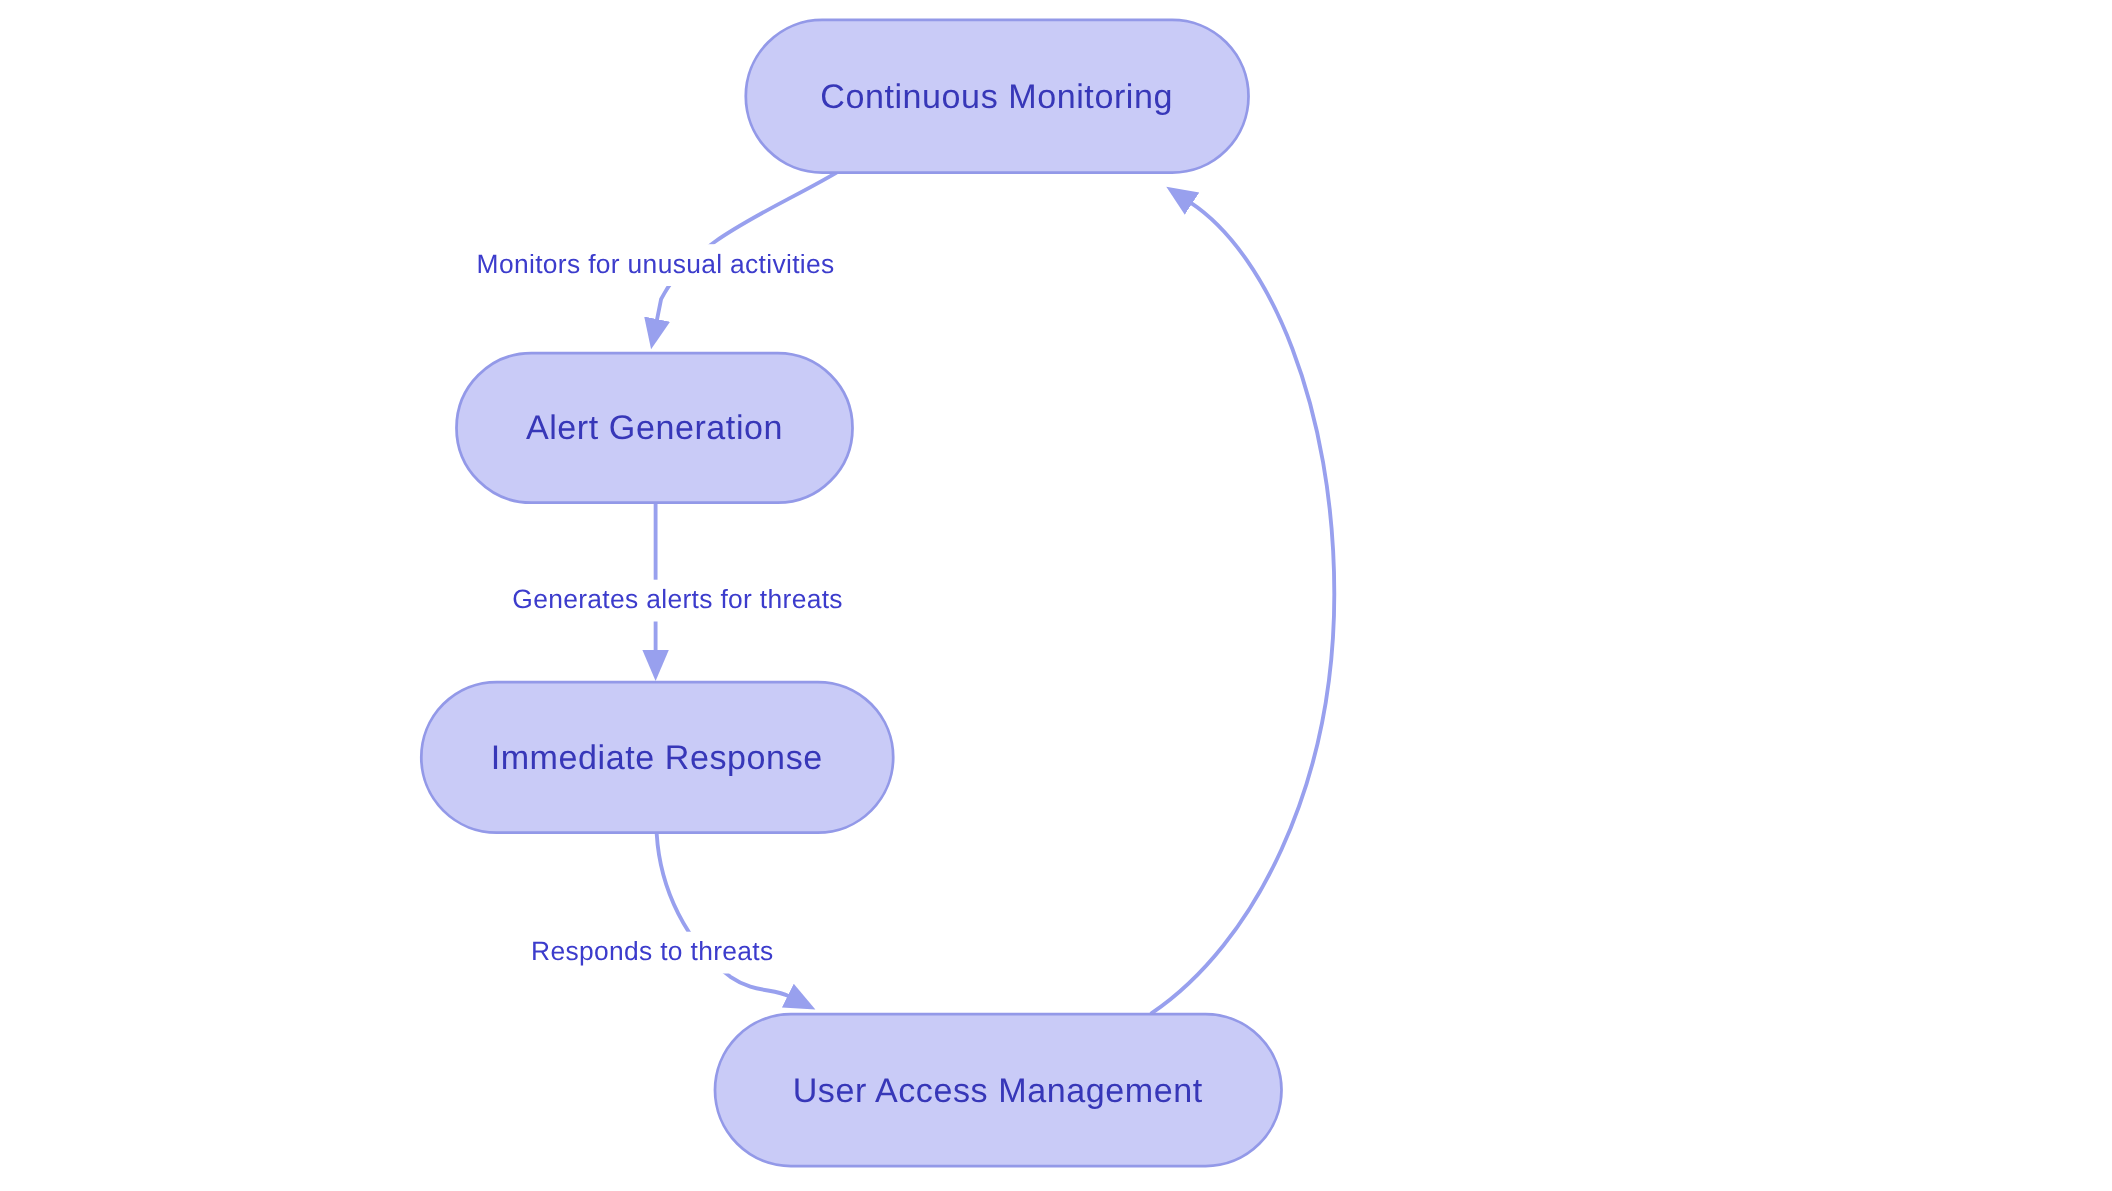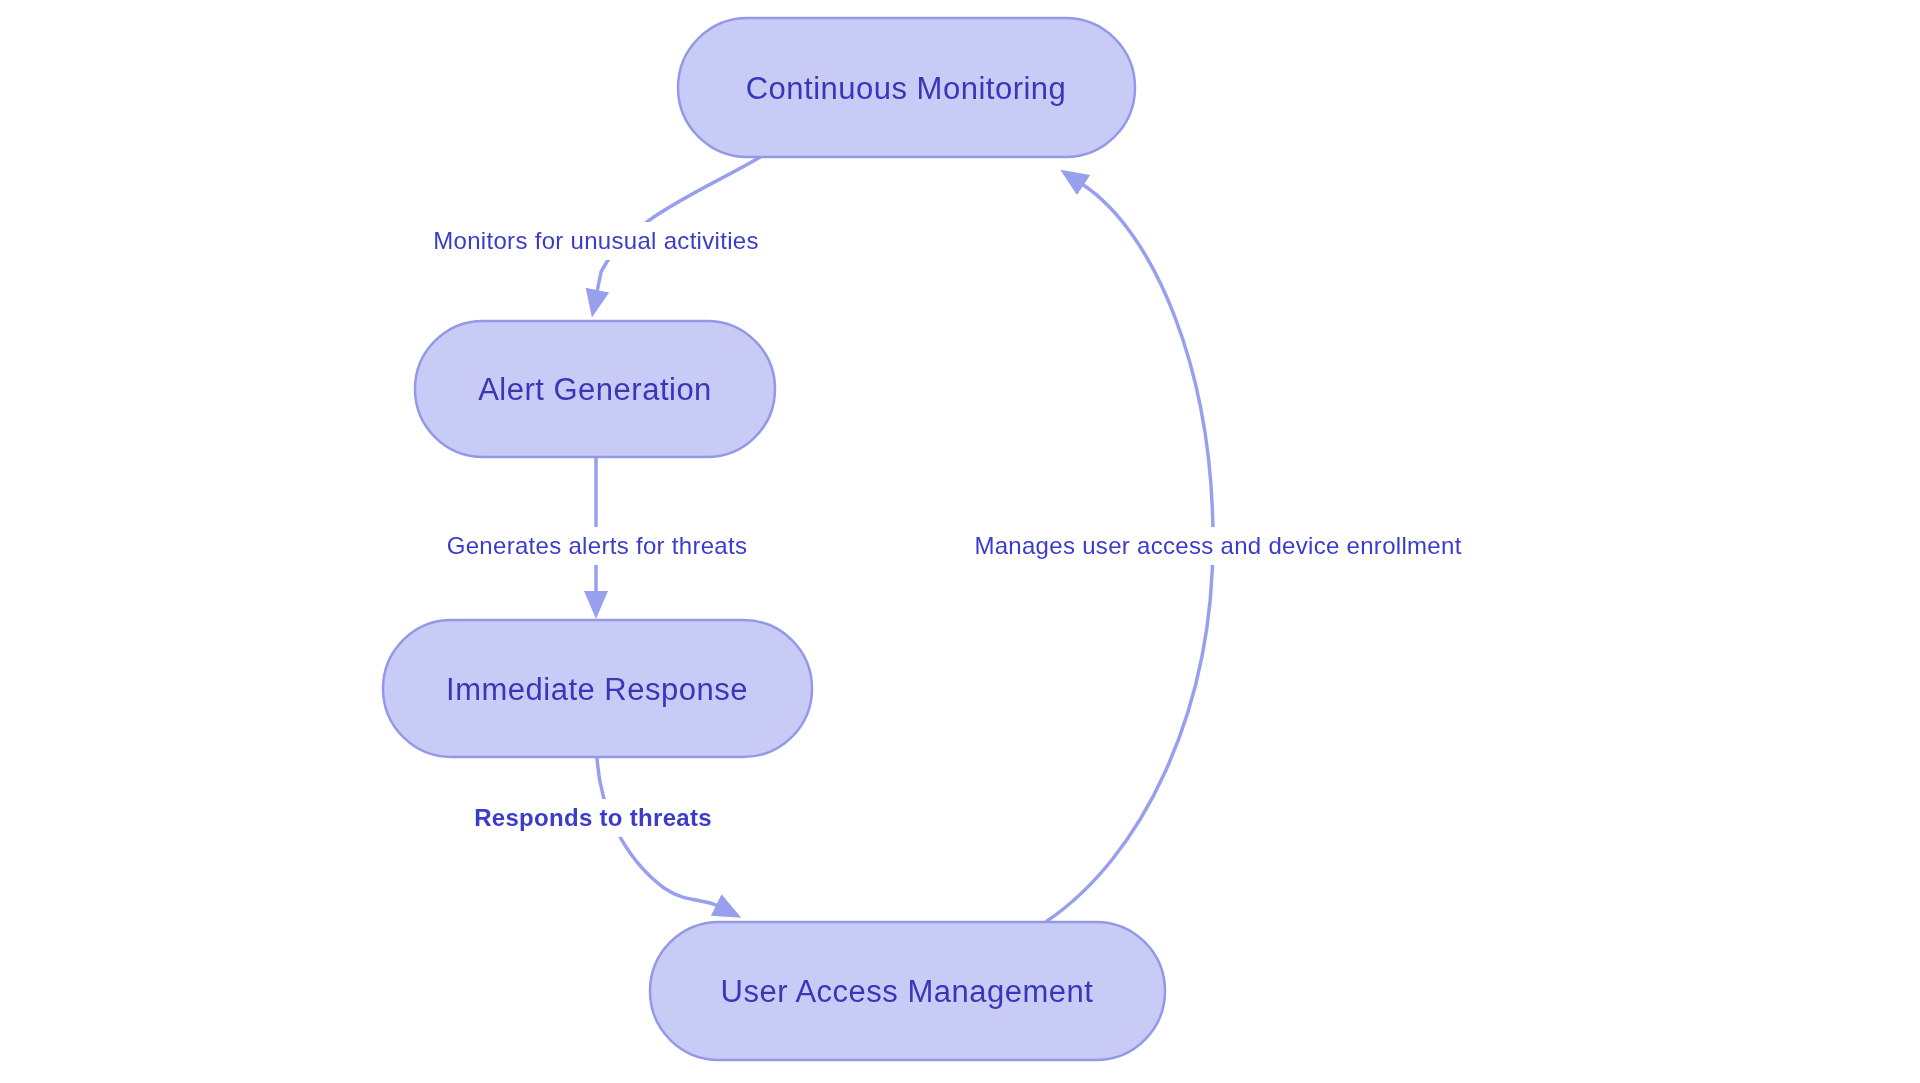--- a/index.html
+++ b/index.html
@@ -96,19 +96,18 @@
     </g>
 
     <g>
       <rect class="node-shape" x="650" y="922" width="515" height="138" rx="69" ry="69"></rect>
       <text class="node-label" x="907" y="991">User Access Management</text>
     </g>
   </svg>
 
   <div class="edge-label" style="left:596px; top:241px;">Monitors for unusual activities</div>
 
-  <div class="edge-label" style="left:597px; top:546px;">Generates alerts for threats</div>
+  <div class="edge-label" style="left:616px; top:546px;">Generates alerts for threats</div>
 
-  <div class="edge-label" style="left:1218px; top:546px;">Manages user access and device enrollment</div>
 
-  <div class="edge-label" style="left:593px; top:818px;font-weight:bold;">Responds to threats</div>
+  <div class="edge-label" style="left:593px; top:866px;">Responds to threats</div>
 
 </div>
 
 </body></html>

